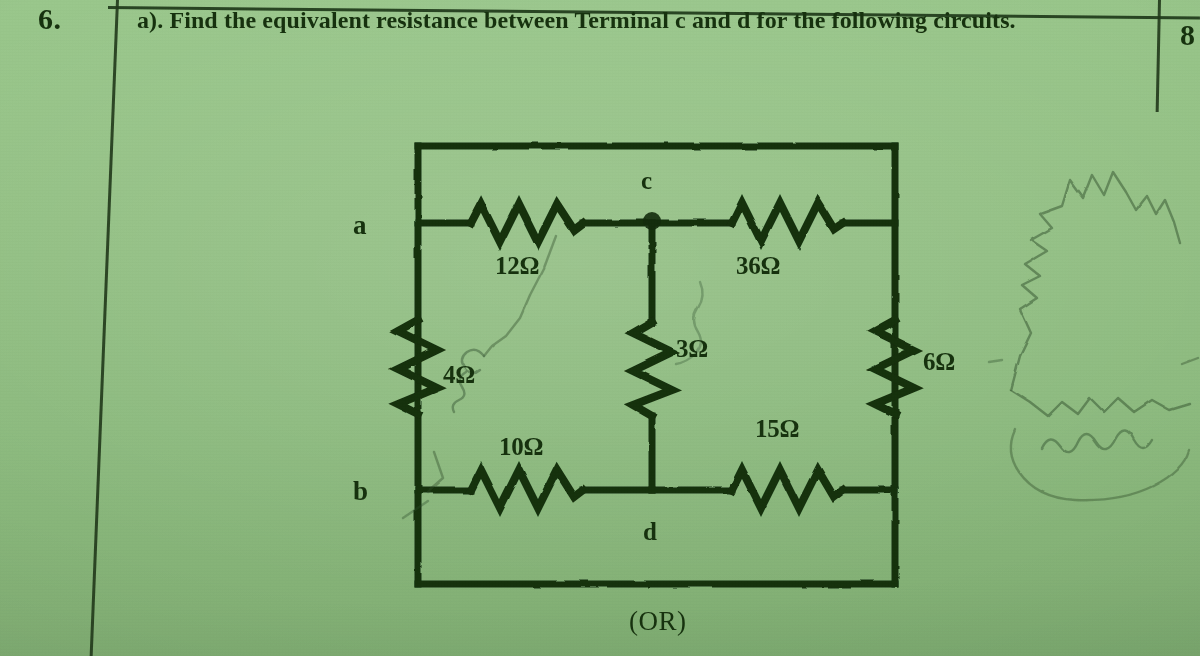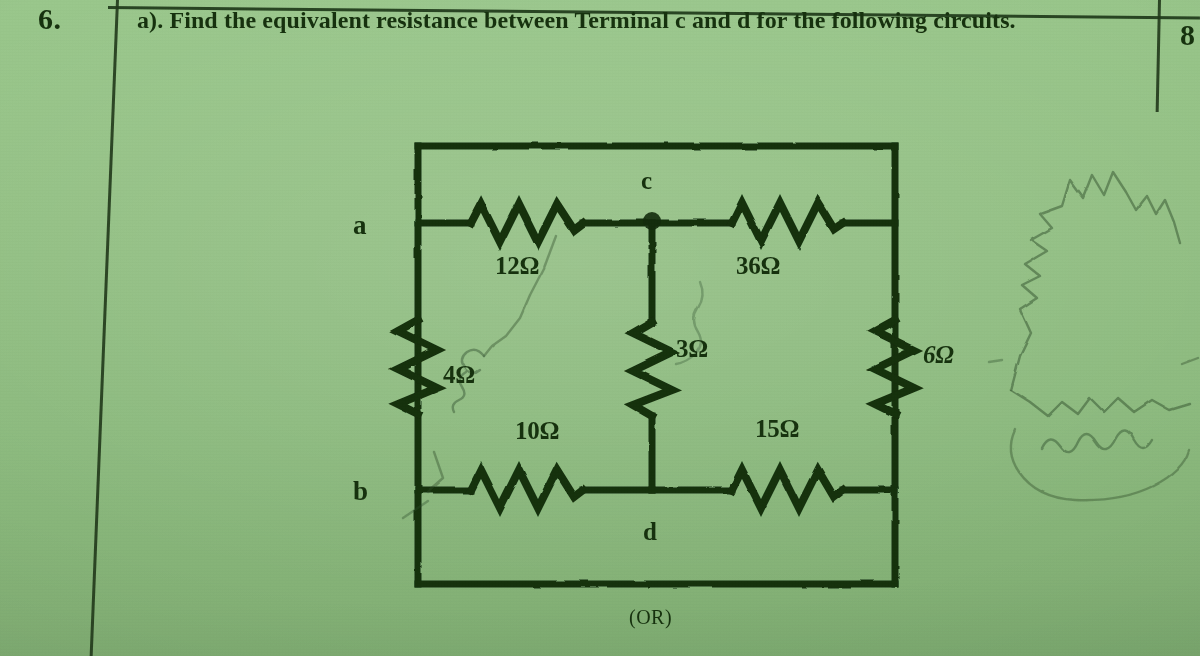--- a/index.html
+++ b/index.html
@@ -53,21 +53,21 @@
     position:absolute;left:137px;top:4px;width:1010px;
     font-size:24px;font-weight:700;line-height:1.38;
     letter-spacing:.1px;
   }
   .right-cut{
     position:absolute;left:1180px;top:18px;
     font-size:30px;font-weight:700;
   }
   .or-text{
     position:absolute;left:629px;top:606px;
-    font-size:20px;font-weight:400;letter-spacing:.5px;
+    font-size:27px;font-weight:400;letter-spacing:.5px;
   }
 
   
   #circuit{position:absolute;left:0;top:0;width:1200px;height:656px;}
   .lbl{
     position:absolute;font-size:27px;font-weight:700;
     font-family:"Liberation Serif", serif;
   }
   .node-lbl{
     position:absolute;font-size:25px;font-weight:700;
@@ -165,20 +165,20 @@
 
   <div class="lbl ink" style="left:353px;top:210px;">a</div>
   <div class="lbl ink" style="left:353px;top:476px;">b</div>
   <div class="node-lbl ink" style="left:641px;top:167px;">c</div>
   <div class="node-lbl ink" style="left:643px;top:518px;">d</div>
 
   <div class="val ink" style="left:495px;top:252px;">12Ω</div>
   <div class="val ink" style="left:736px;top:252px;">36Ω</div>
   <div class="val ink" style="left:443px;top:361px;">4Ω</div>
   <div class="val ink" style="left:676px;top:335px;">3Ω</div>
-  <div class="val ink" style="left:923px;top:341px;font-style:italic;">6Ω</div>
-  <div class="val ink" style="left:499px;top:417px;margin-left:16px;">10Ω</div>
+  <div class="val ink" style="left:923px;top:348px;">6Ω</div>
+  <div class="val ink" style="left:499px;top:433px;">10Ω</div>
   <div class="val ink" style="left:755px;top:415px;">15Ω</div>
 </div>
 
 <div class="or-text ink">(OR)</div>
 
 <div id="grain"></div>
 
 </body></html>

